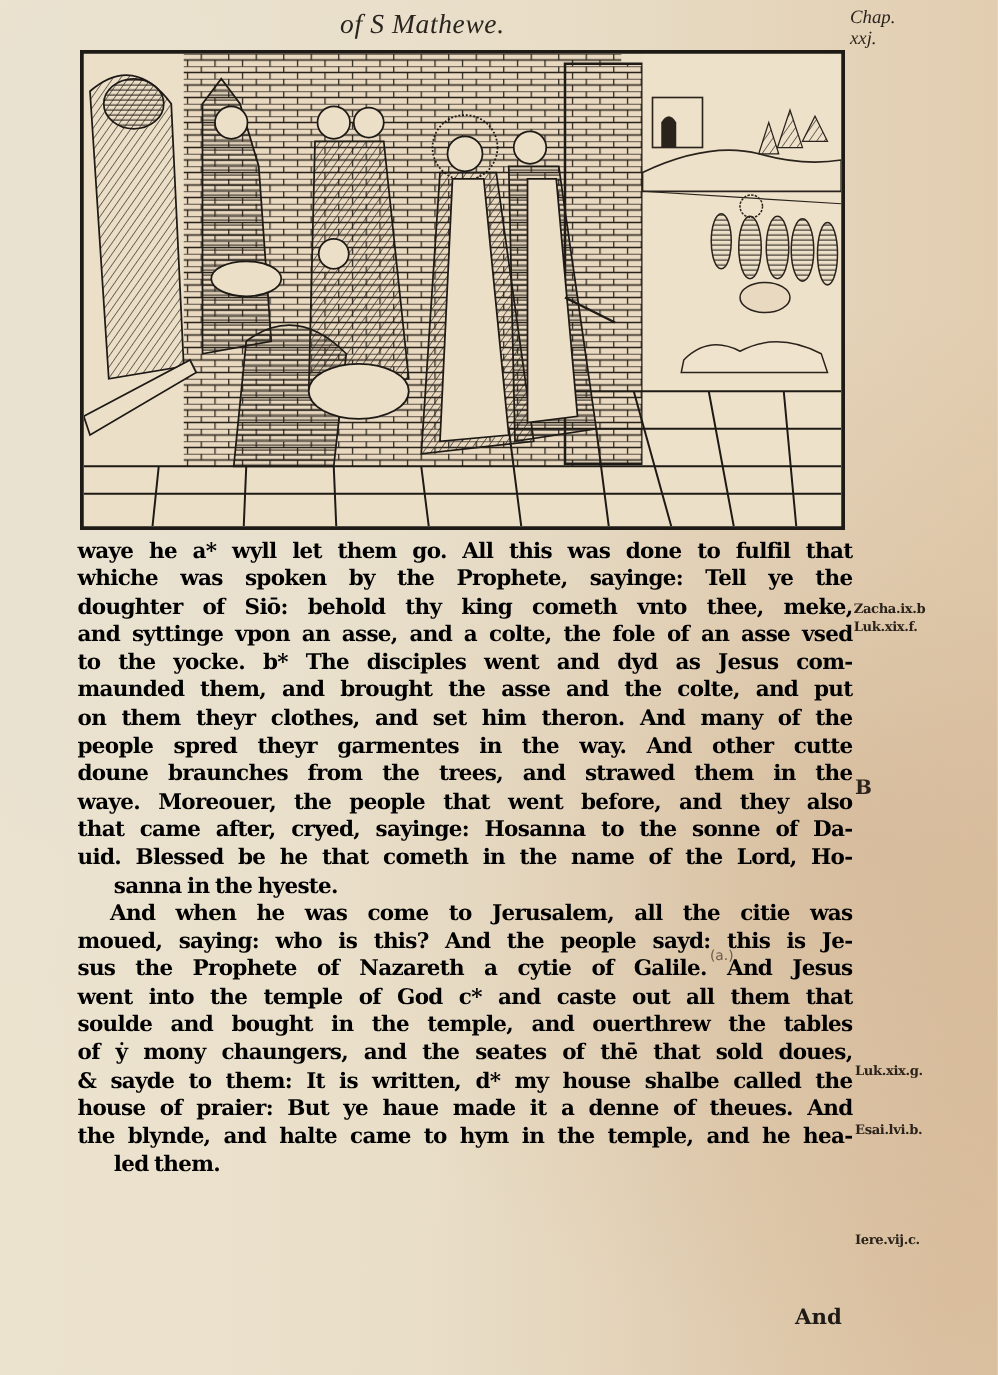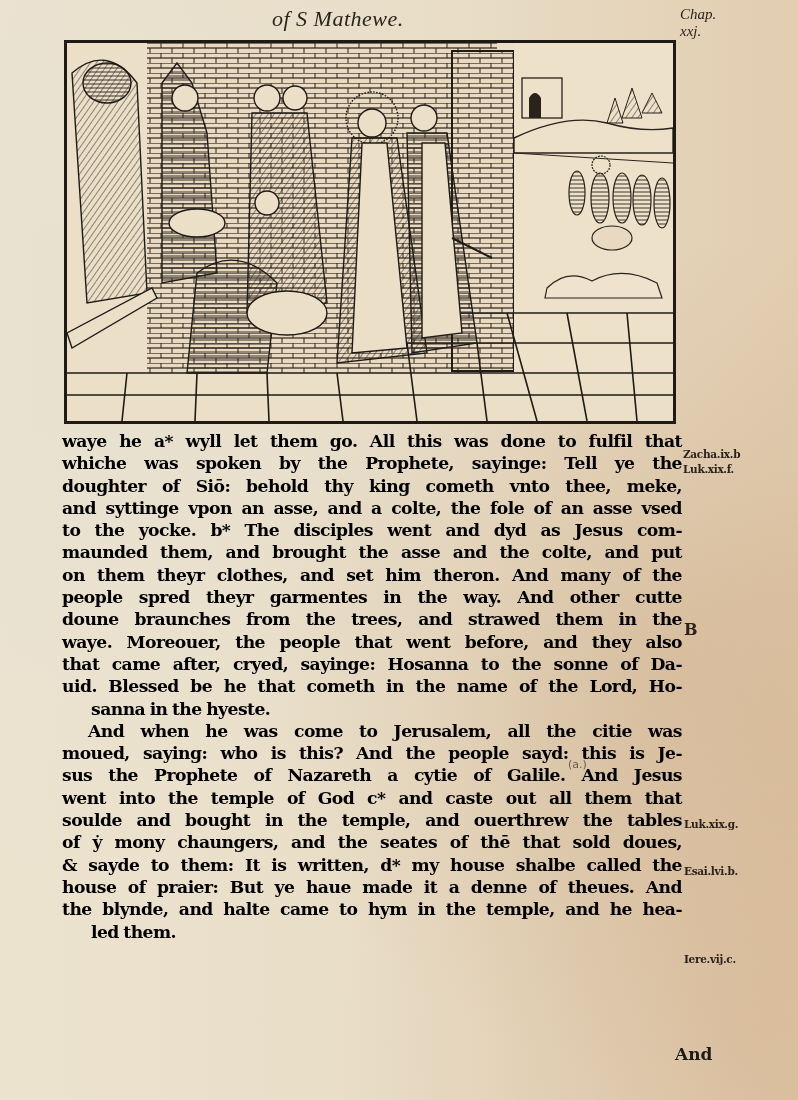--- a/index.html
+++ b/index.html
@@ -43,30 +43,30 @@
     white-space: nowrap; color: #000000;
     text-align: justify; text-align-last: justify;
   }
   .line.indent { padding-left: 26px; }
   .line.last { text-align-last: left; margin-left: 29px; }
   .marginal {
     position: absolute;
     font-family: "DejaVu Serif", serif; font-weight: bold;
     font-size: 10.5px; color: #2a221b; letter-spacing: -0.3px;
     white-space: nowrap;
+    margin-top: 33px;
   }
   .section-letter {
     position: absolute; font-family: "DejaVu Serif", serif; font-weight: bold;
     font-size: 16px; color: #2a221b;
   }
   .catchword {
     position: absolute; left: 636px; top: 1044px;
     font-family: "DejaVu Serif", serif; font-weight: bold; font-size: 17px;
     color: #1f1a15;
-    margin-left: 39px;
   }
   .annot {
     position: absolute; left: 568px; top: 758px;
     font-family: "DejaVu Sans", sans-serif; font-size: 11px; color: #6b5a48;
   }
 </style>
 </head>
 <body>
 
 <div class="page">

